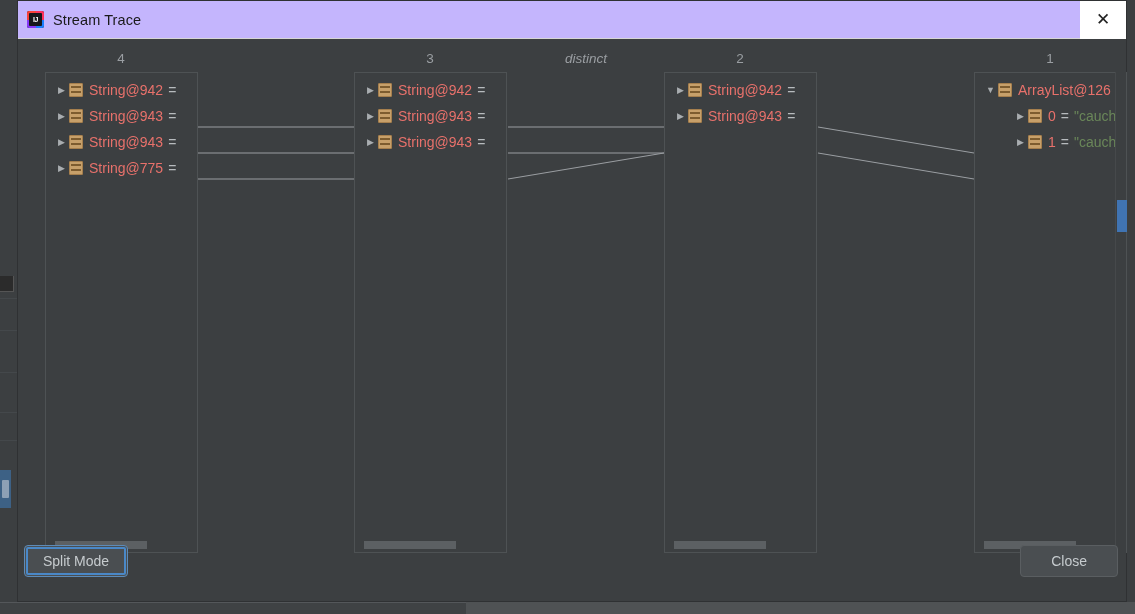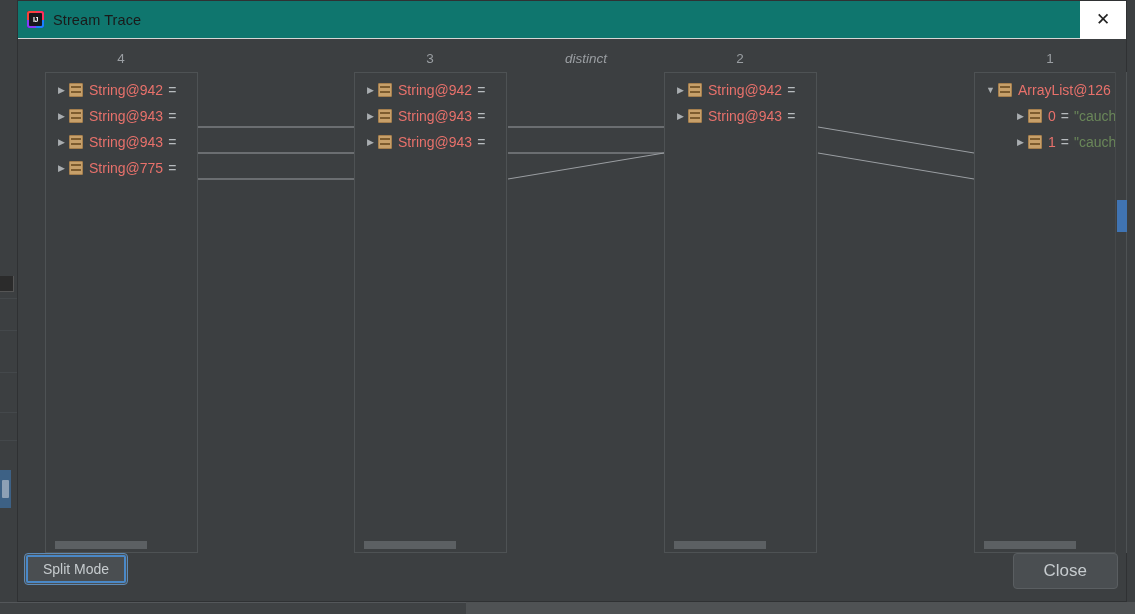--- a/index.html
+++ b/index.html
@@ -44,21 +44,21 @@
 
   
   #dialog {
     position: absolute; left: 17px; top: 0; width: 1110px; height: 602px;
     background: #3c3f41;
     border: 1px solid #2f3133;
     display: flex; flex-direction: column;
   }
   #titlebar {
     height: 38px; flex: 0 0 38px;
-    background: #0f766e;
+    background: #c4b5fd;
     display: flex; align-items: center;
     padding: 0 0 0 9px;
     border-bottom: 1px solid #d6d6d6;
   }
   #app-icon {
     width: 17px; height: 17px; flex: 0 0 17px; margin-right: 9px;
     position: relative; border-radius: 2px; overflow: hidden;
     background: #1b1b25;
   }
   #app-icon .q1 { position:absolute; left:0; top:0; width:50%; height:50%; background:#f9423a; }
@@ -153,34 +153,34 @@
     position: absolute; right: 0; top: 33px; width: 11px; height: 503px;
     background: #3c3f41; border-left: 1px solid #46494b;
   }
   #vscroll-thumb {
     position: absolute; left: 1px; top: 128px; width: 10px; height: 32px;
     background: #4074b3;
   }
 
   
   #footer {
-    position: absolute; left: 0; bottom: 0; width: 1110px; height: 60px; text-align: center;
+    position: absolute; left: 0; bottom: 8px; width: 1110px; height: 60px; text-align: center;
   }
   #split-mode-btn {
     position: absolute; left: 6px; top: 12px;
     padding: 7px 18px;
     background: #4a4e51; color: #c6cbce; font-size: 14px;
     border: 1px solid #5d8bb8; border-radius: 4px;
     outline: 2px solid #4a88c7; outline-offset: -4px;
     cursor: default;
   }
   #close-btn {
     position: absolute; right: 10px; top: 12px;
     padding: 7px 30px;
-    background: #4a4e51; color: #c6cbce; font-size: 17px;
+    background: #4a4e51; color: #c6cbce; font-size: 14px;
     border: 1px solid #5a5e61; border-radius: 4px;
     cursor: default;
   }
 </style>
 </head>
 <body>
 
 <div id="ide-backdrop">
   <div id="ide-left-gutter">
     <div class="gutter-line" style="top:298px"></div>

